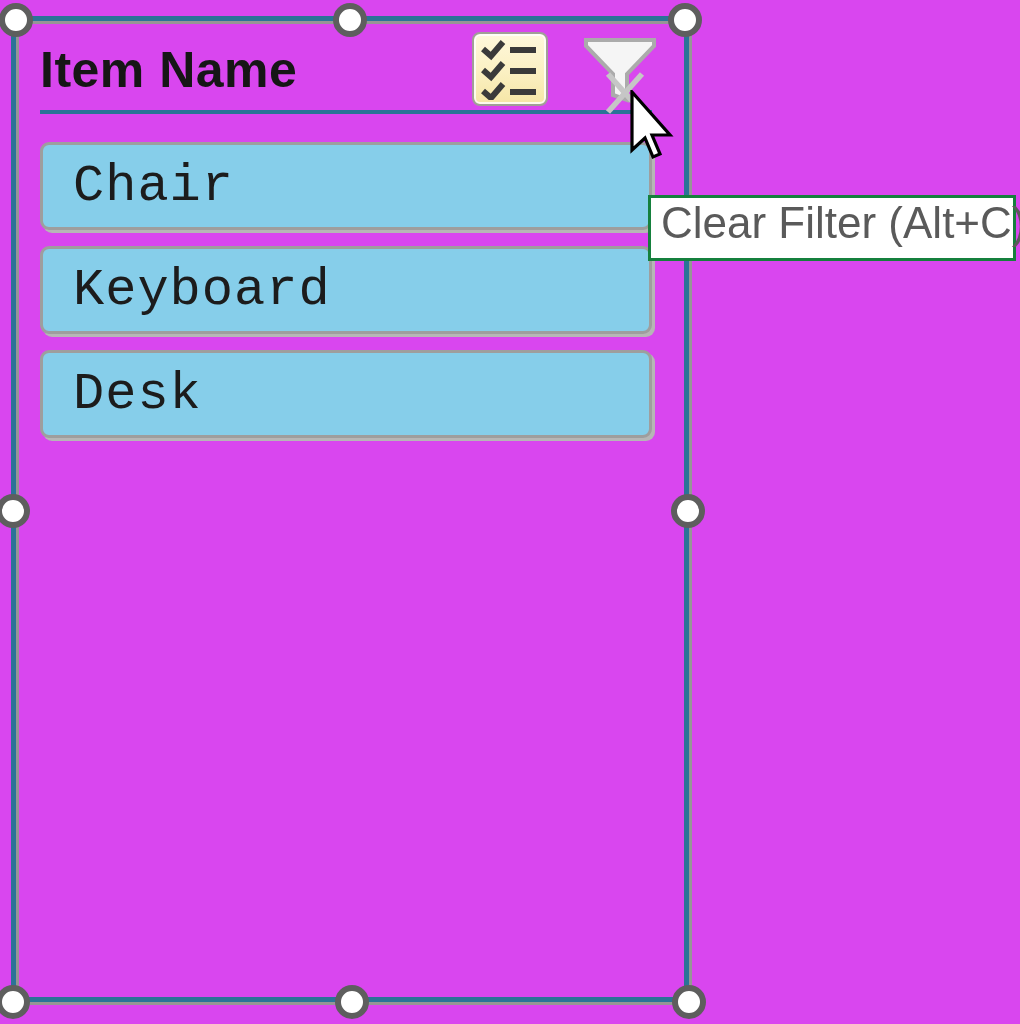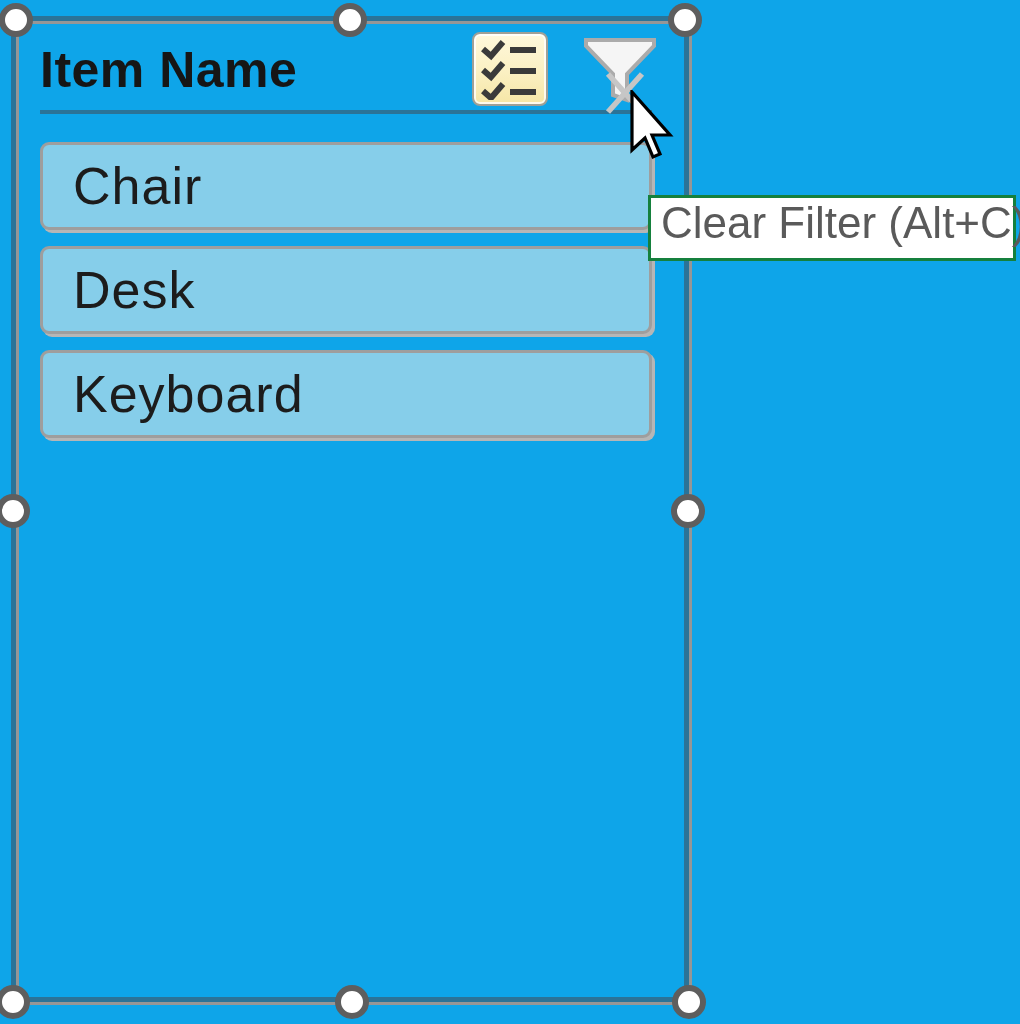--- a/index.html
+++ b/index.html
@@ -1,17 +1,17 @@
 <!DOCTYPE html>
 <html><head>
 <meta charset="utf-8">
 <style>
   html,body{margin:0;padding:0;background:#ffffff;}
   .stage{
-    position:relative;width:1020px;height:1024px;background:#0ea5e9;overflow:hidden;
+    position:relative;width:1020px;height:1024px;background:#d946ef;overflow:hidden;
     font-family:"Liberation Sans","DejaVu Sans",sans-serif;
   }
   
   .slicer-frame{
     position:absolute;left:11px;top:16px;width:678px;height:986px;
     box-sizing:border-box;border:5px solid #2B7397;background:transparent;
     box-shadow:3px 3px 0 0 #969696, inset 3px 3px 0 0 #969696;
     z-index:1;
   }
   
@@ -39,21 +39,21 @@
   }
   
   .items{position:absolute;left:40px;top:142px;width:612px;z-index:2;}
   .item{
     box-sizing:border-box;width:612px;height:88px;margin-bottom:16px;
     border:3px solid #9E9E9E;border-radius:9px;
     display:flex;align-items:center;padding-left:30px;
     font-size:52px;color:#1C1C1C;letter-spacing:1px;
     box-shadow:3px 3px 0 0 #B6B6B6;cursor:pointer;
   }
-  .item.selected{background:#86CEEA;}
+  .item.selected{background:#86CEEA;font-family:Liberation Mono, monospace;}
   
   .handle{
     position:absolute;width:34px;height:34px;box-sizing:border-box;
     border:6px solid #5E5E5E;border-radius:50%;background:#ffffff;
     transform:translate(-50%,-50%);z-index:6;
   }
   
   .tooltip{
     position:absolute;left:648px;top:195px;width:368px;height:66px;
     box-sizing:border-box;background:#ffffff;border:3px solid #15803d;
@@ -97,24 +97,24 @@
     </svg>
   </button>
 
   <div class="title-underline"></div>
 
   <div class="items">
     <div class="item selected">
       <span>Chair</span>
     </div>
     <div class="item selected">
-      <span>Desk</span>
+      <span>Keyboard</span>
     </div>
     <div class="item selected">
-      <span>Keyboard</span>
+      <span>Desk</span>
     </div>
   </div>
 
   <div class="handle" style="left:16px;  top:20px;"></div>
   <div class="handle" style="left:350px; top:20px;"></div>
   <div class="handle" style="left:685px; top:20px;"></div>
   <div class="handle" style="left:13px;  top:511px;"></div>
   <div class="handle" style="left:688px; top:511px;"></div>
   <div class="handle" style="left:13px;  top:1002px;"></div>
   <div class="handle" style="left:352px; top:1002px;"></div>

